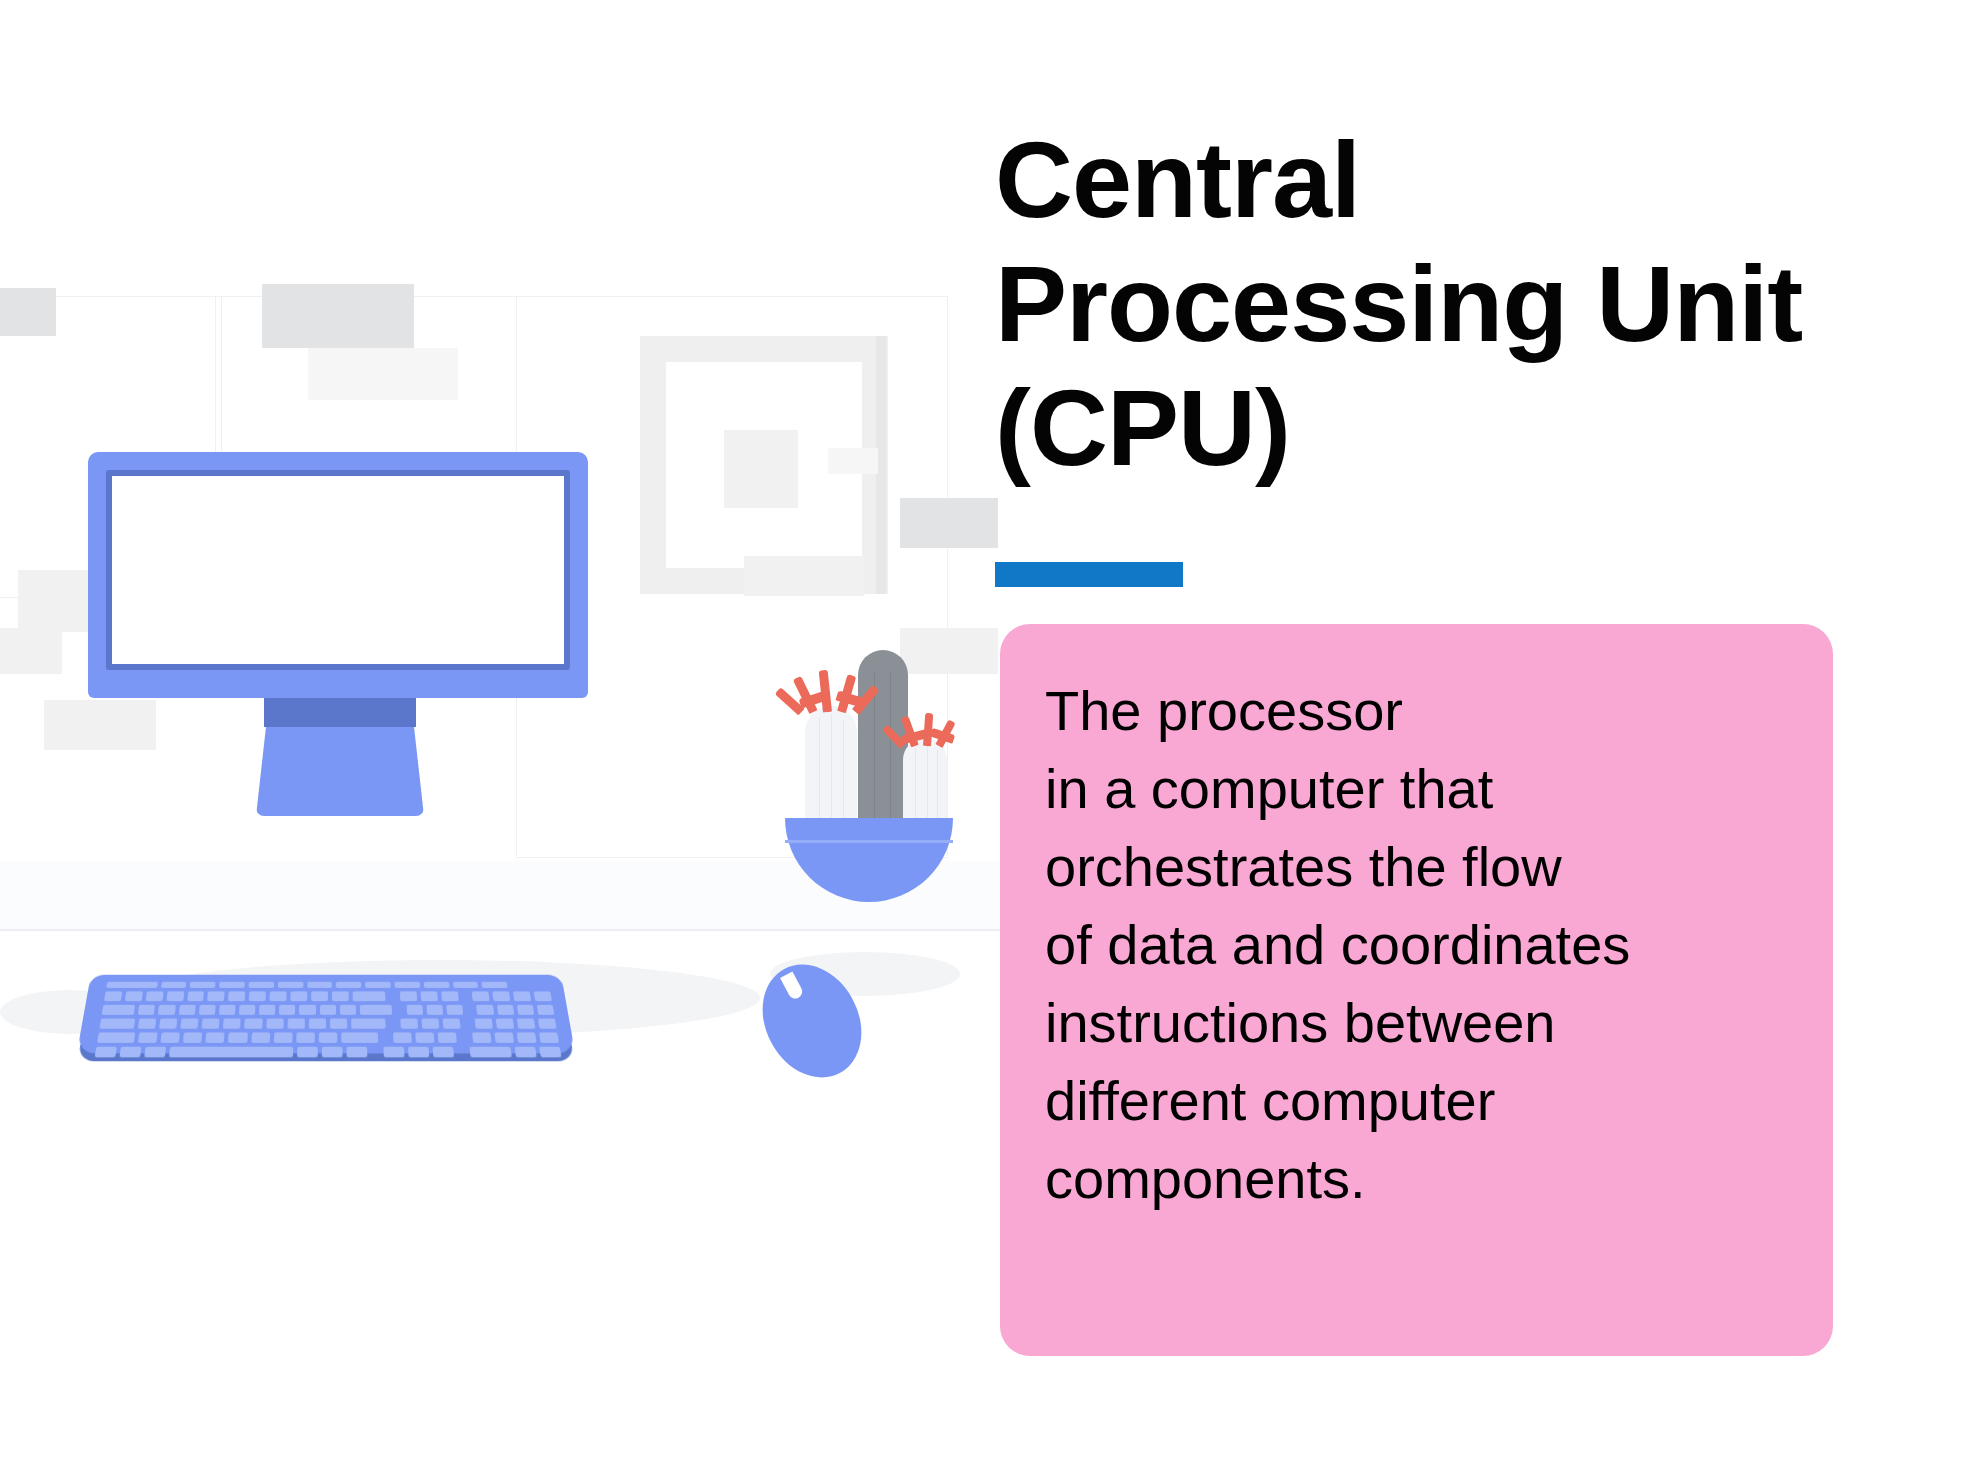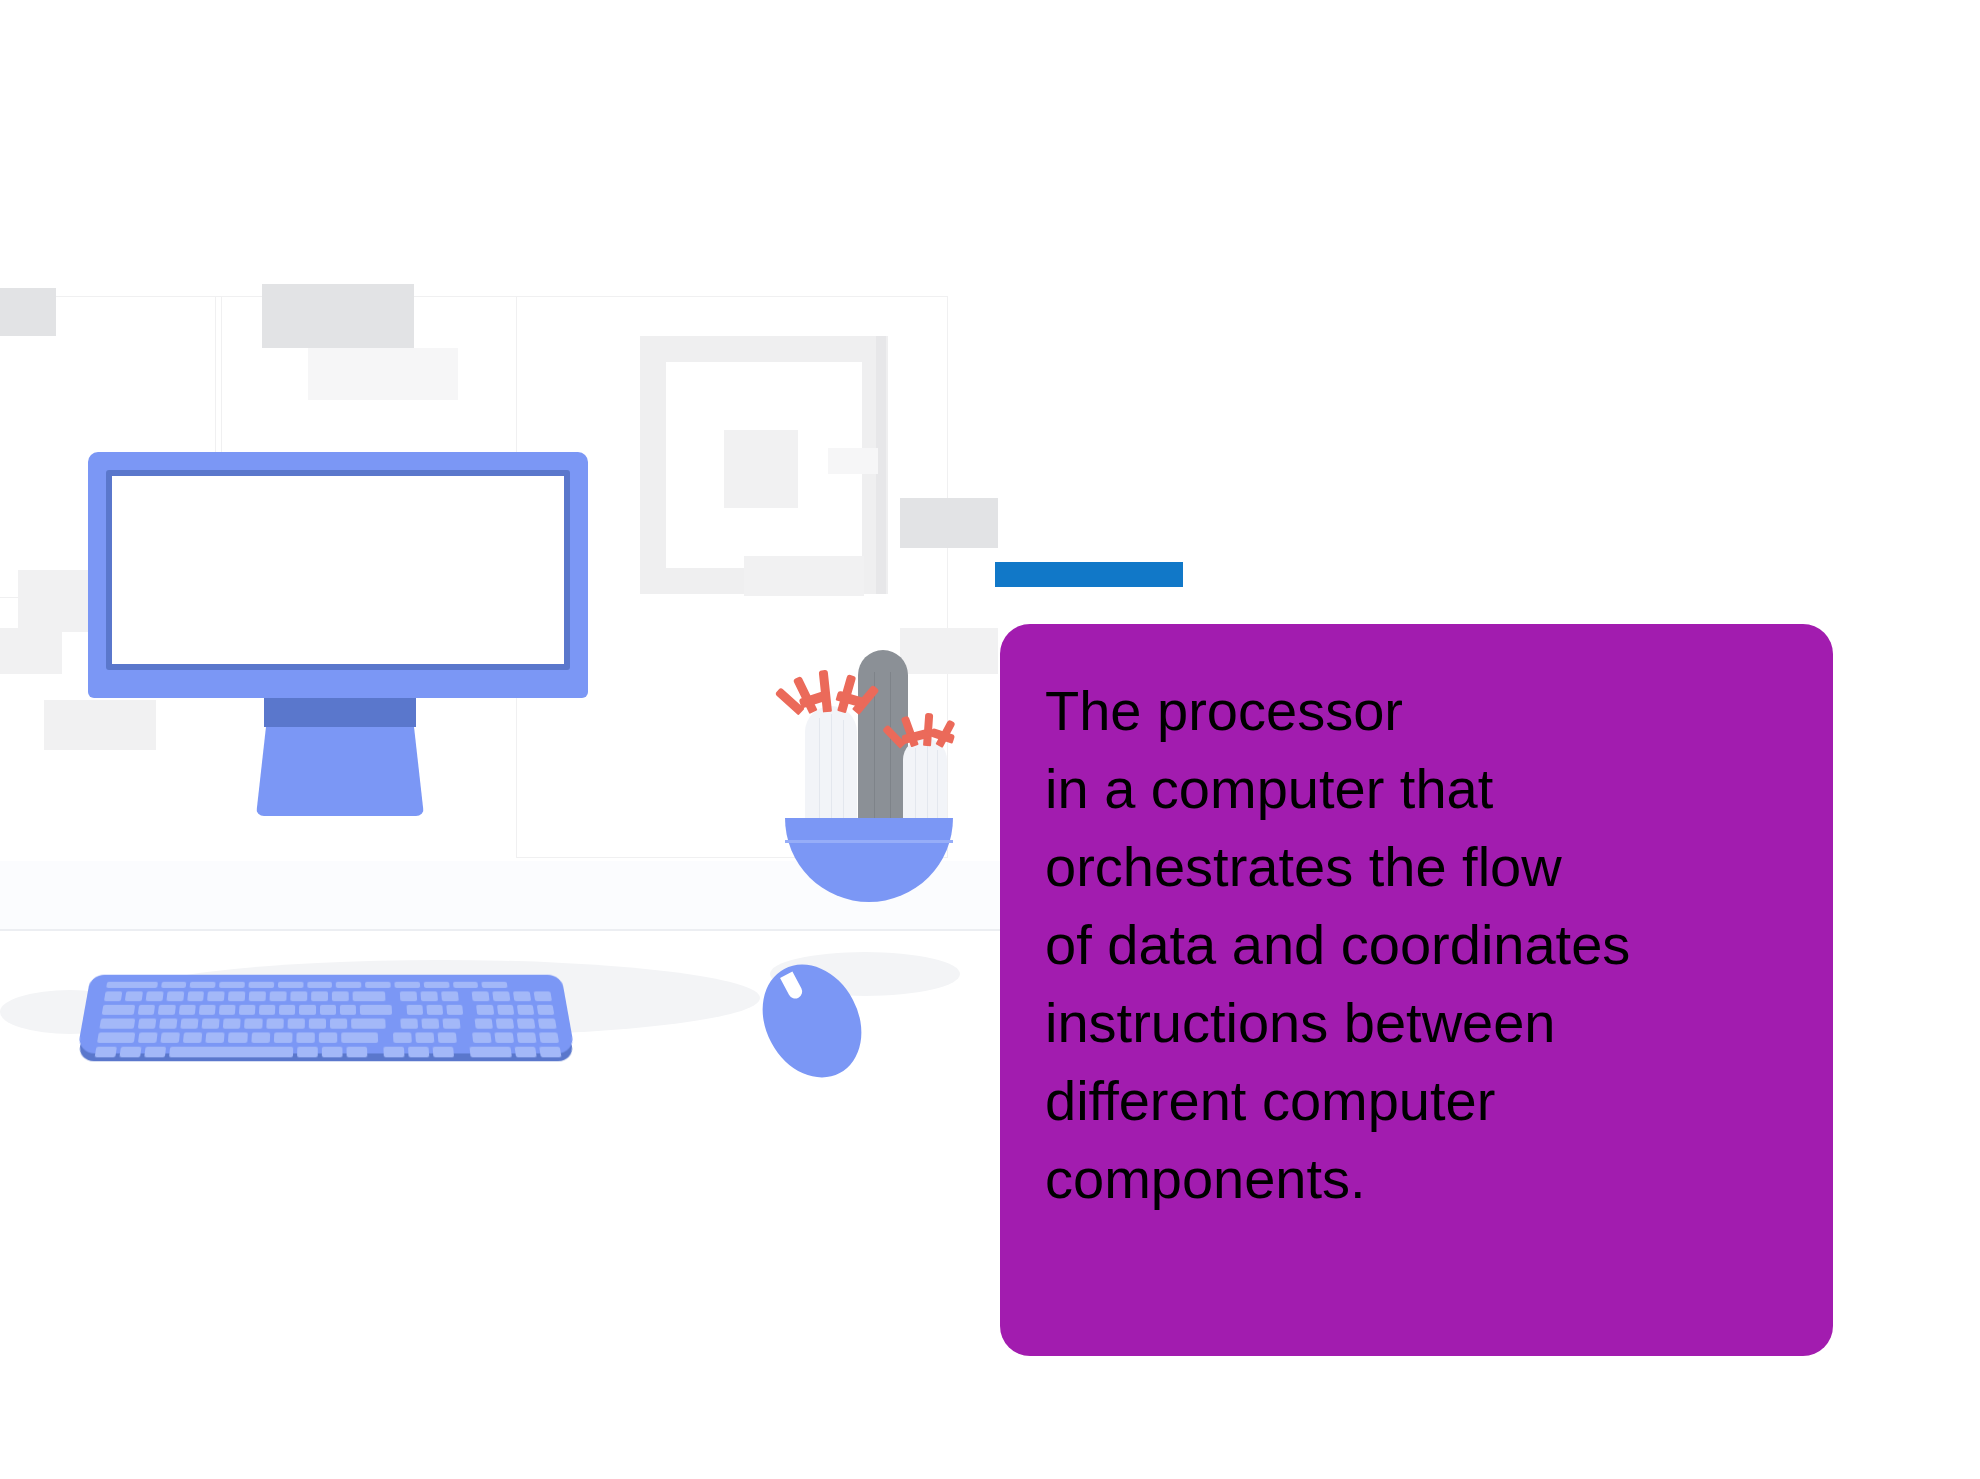--- a/index.html
+++ b/index.html
@@ -256,21 +256,21 @@
     width: 188px;
     height: 25px;
     background: #1178c8;
   }
   .desc-card {
     position: absolute;
     left: 5px;
     top: 624px;
     width: 833px;
     height: 732px;
-    background: #a21caf;
+    background: #f9a8d4;
     border-radius: 30px;
   }
   .desc-text {
     position: absolute;
     left: 45px;
     top: 48px;
     width: 790px;
     margin: 0;
     font-size: 56px;
     line-height: 78px;
@@ -531,20 +531,21 @@
       </div>
     </div>
 
     <div class="mouse">
       <div class="mouse-notch"></div>
     </div>
 
   </div>
 
   <div class="right-col">
+    <h1 class="title">Central Processing Unit (CPU)</h1>
     <div class="title-rule"></div>
     <div class="desc-card">
       <p class="desc-text">The processor
 in a computer that
 orchestrates the flow
 of data and coordinates
 instructions between
 different computer
 components.</p>
     </div>

